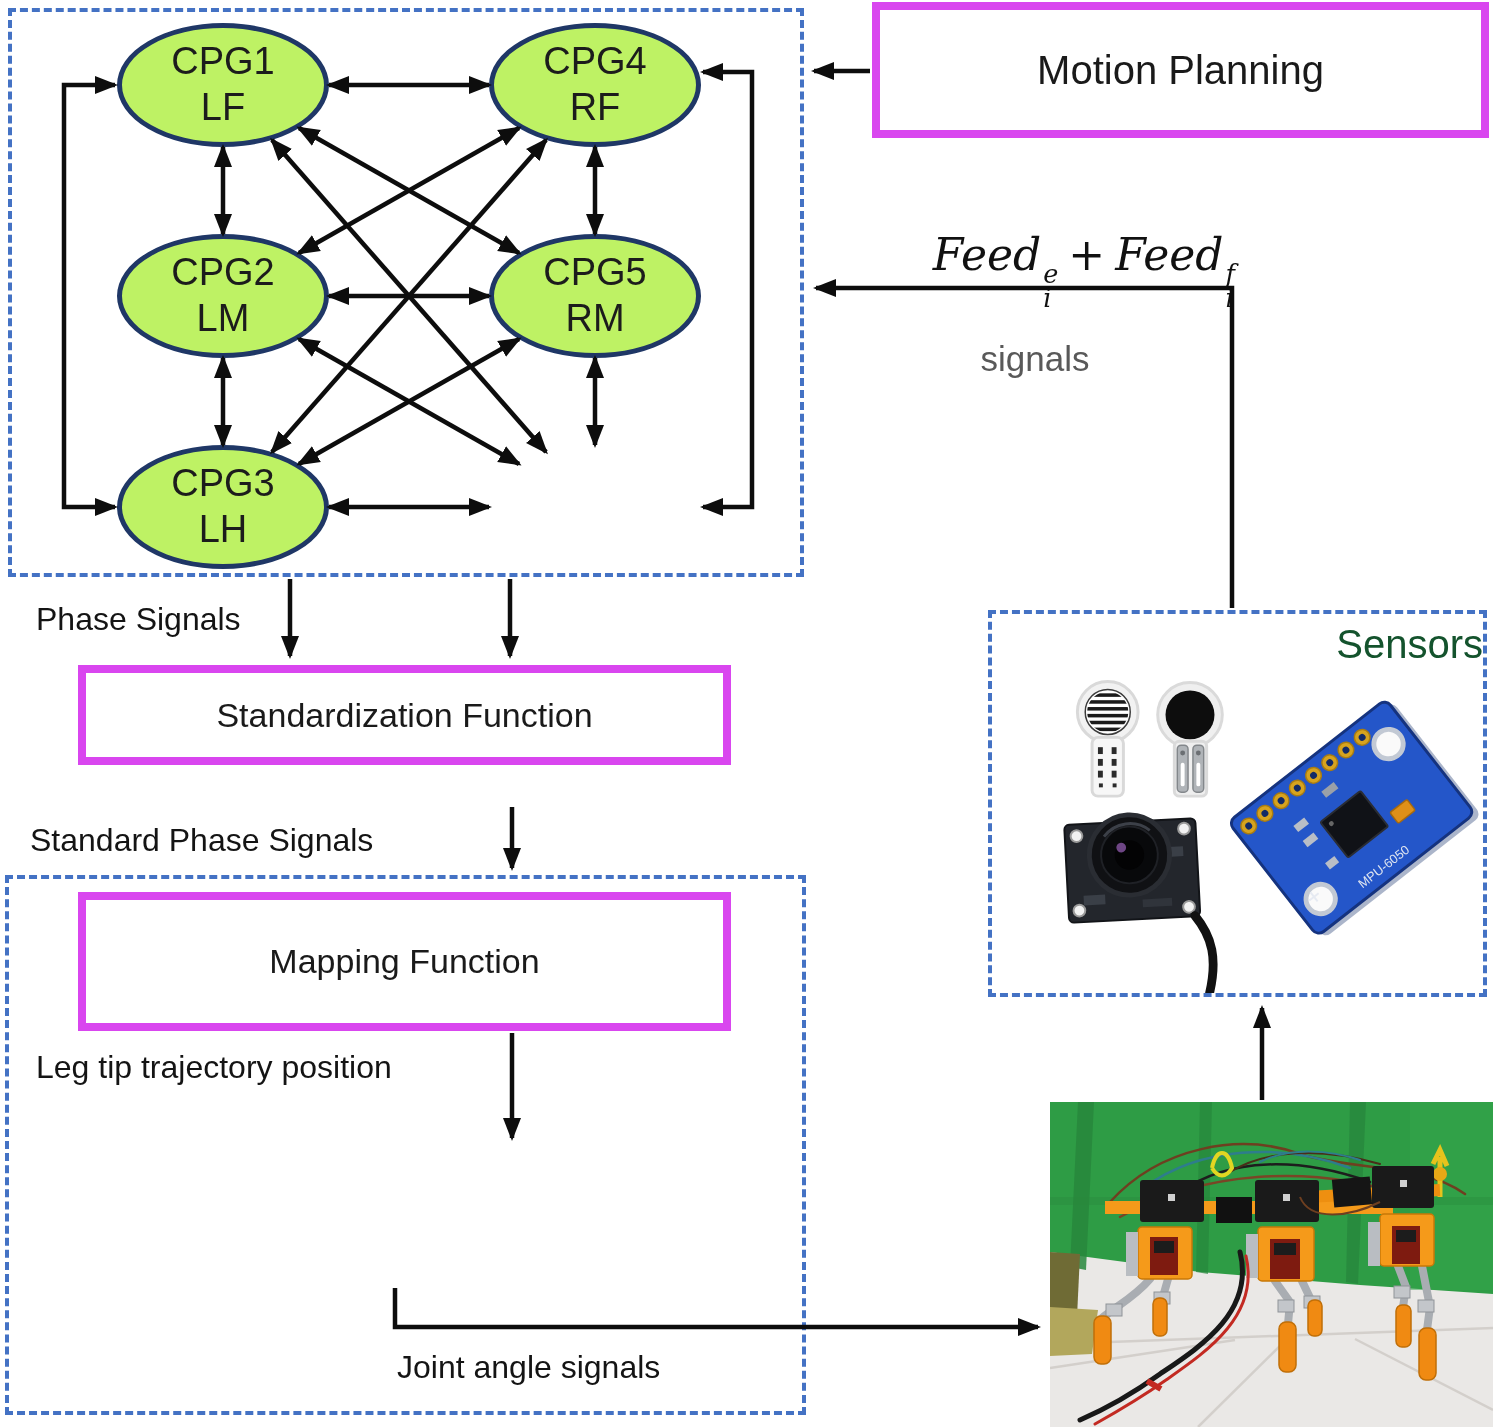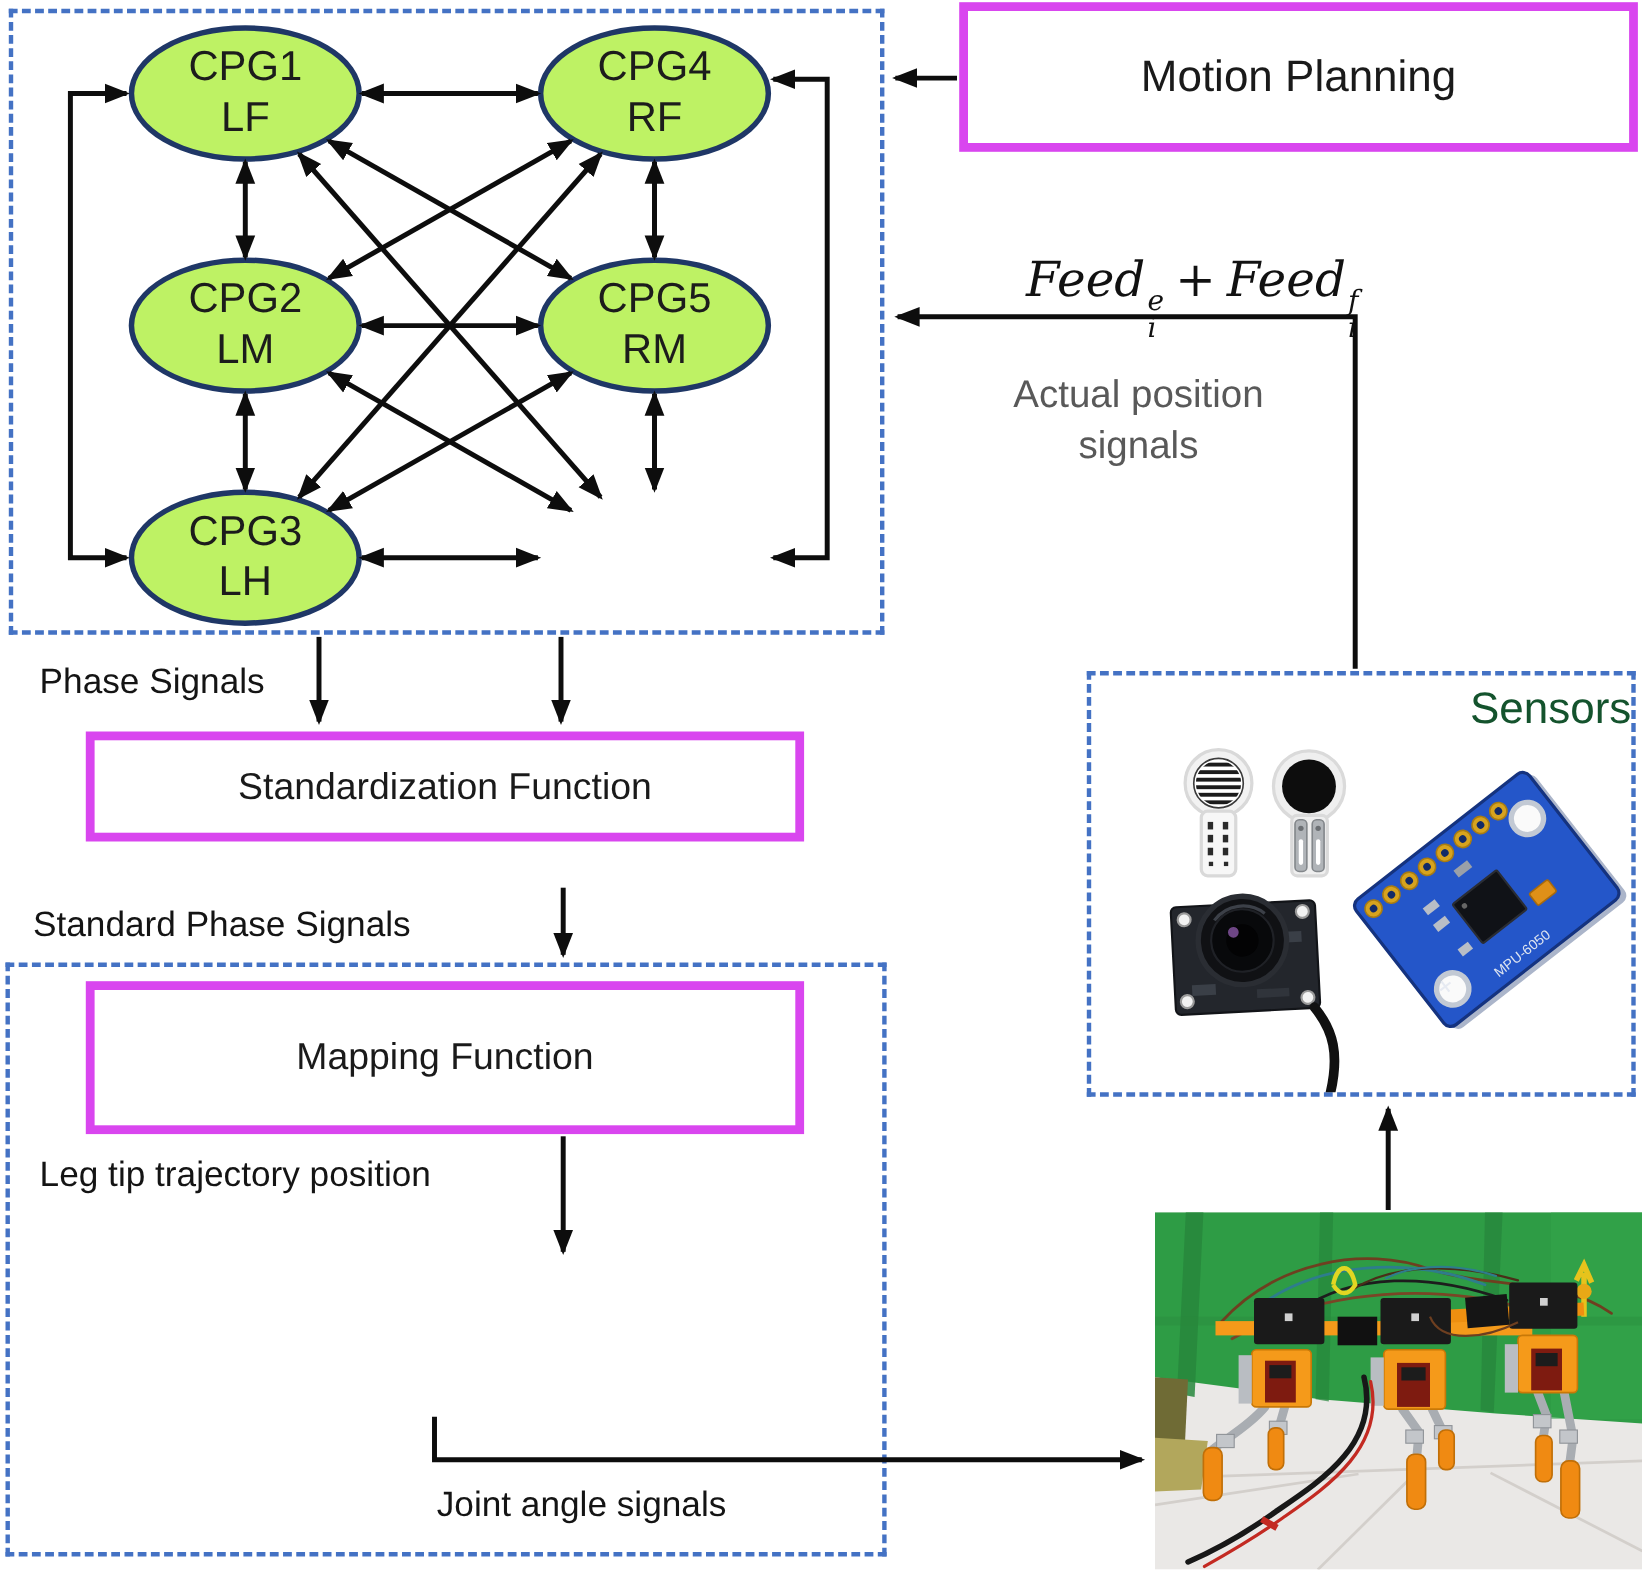--- a/index.html
+++ b/index.html
@@ -85,21 +85,20 @@
   <div class="formula">
     <span>Feed</span><span class="ss">
         <span>e</span>
         <span>i</span>
       </span><span class="op">+</span><span>Feed</span><span class="ss">
         <span>f</span>
         <span>i</span>
       </span>
   </div>
   <div class="actual-pos">
-    <div>Actual position</div>
     <div>signals</div>
   </div>
 
   <div class="dashed-box" style="left:988px;top:610px;width:499px;height:387px;">
     <div class="sensors-title">Sensors</div>
     <svg class="sensors-art" viewBox="0 0 497 387">
 
       <g>
         <circle cx="116" cy="100" r="31" fill="#F2F2F2" stroke="#D9D9D9" stroke-width="3"></circle>
         <rect x="100" y="126" width="32" height="60" rx="6" fill="#F7F7F7" stroke="#D9D9D9" stroke-width="3"></rect>

